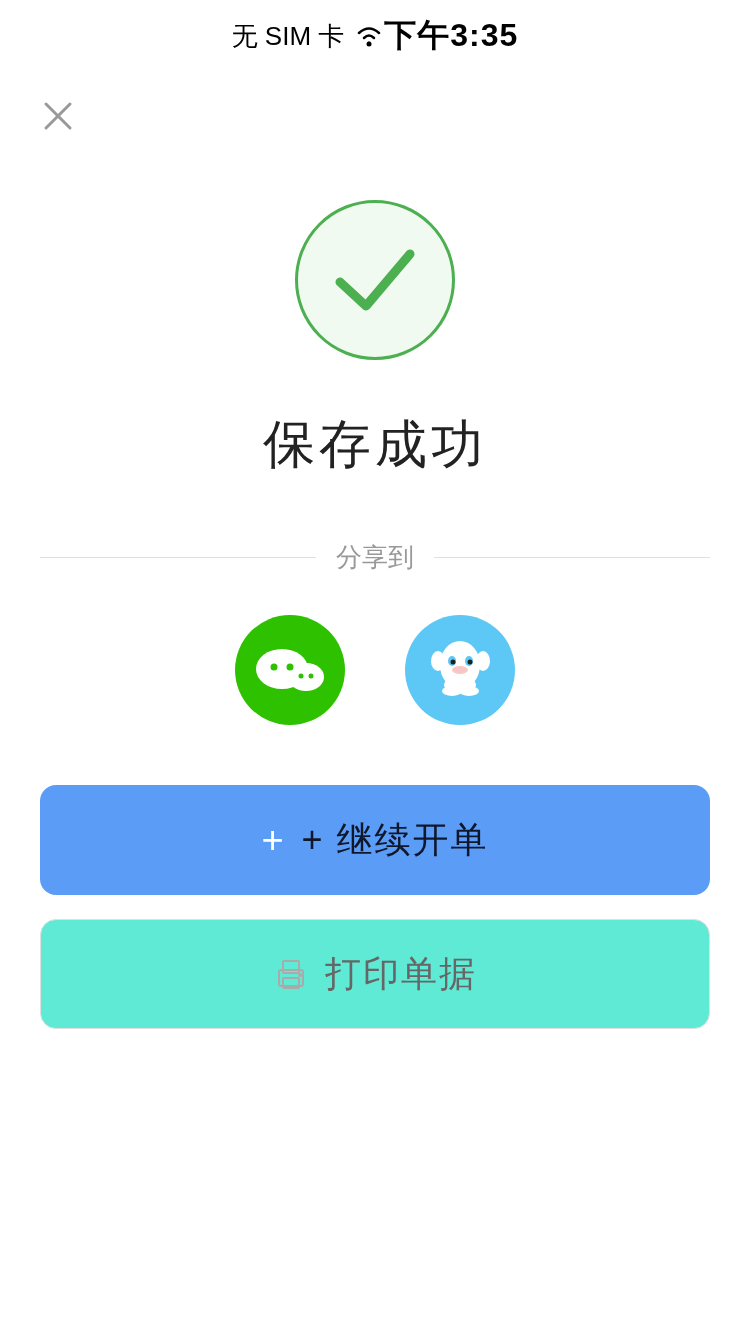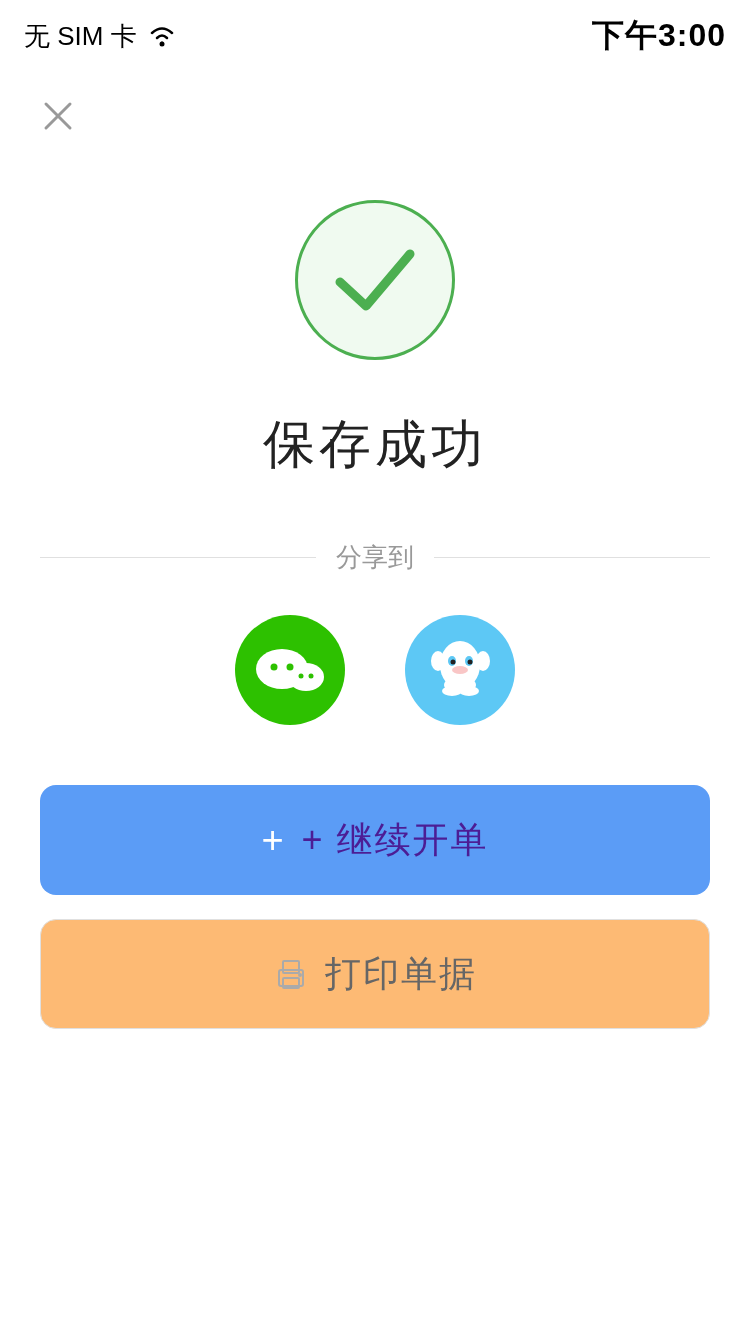--- a/index.html
+++ b/index.html
@@ -12,21 +12,21 @@
       overflow-x: hidden;
     }
 
     
     .status-bar {
       width: 100%;
       height: 72px;
       background: #fff;
       display: flex;
       align-items: center;
-      justify-content: space-between;
+      justify-content: center;
       padding: 0 24px;
       font-size: 28px;
       font-weight: 500;
       color: #000;
     }
     .status-left {
       display: flex;
       align-items: center;
       gap: 10px;
       font-size: 26px;
@@ -168,21 +168,21 @@
       font-size: 36px;
       color: #fff;
       font-weight: 400;
       letter-spacing: 2px;
     }
 
     .btn-secondary {
       width: 100%;
       height: 110px;
       border-radius: 16px;
-      background: #fdba74;
+      background: #5eead4;
       border: 1px solid #e0e0e0;
       display: flex;
       align-items: center;
       justify-content: center;
       gap: 16px;
       cursor: pointer;
       font-size: 36px;
       color: #666;
       font-weight: 400;
       letter-spacing: 2px;
@@ -194,21 +194,21 @@
 <div class="status-bar">
   <div class="status-left">
     <span>无 SIM 卡</span>
     <svg width="30" height="22" viewBox="0 0 30 22">
       <path d="M15 18 Q15 18 15 18" stroke="#000" stroke-width="3" fill="none" stroke-linecap="round"></path>
       <path d="M10 13 Q15 8 20 13" stroke="#000" stroke-width="2.5" fill="none" stroke-linecap="round"></path>
       <path d="M5 8 Q15 -1 25 8" stroke="#000" stroke-width="2.5" fill="none" stroke-linecap="round"></path>
       <circle cx="15" cy="19" r="2.5" fill="#000"></circle>
     </svg>
   </div>
-  <div class="status-center">下午3:00</div>
+  <div class="status-center">下午3:35</div>
 </div>
 
 <div class="nav-bar">
   <div class="close-btn">
     <svg width="34" height="34" viewBox="0 0 34 34">
       <line x1="5" y1="5" x2="29" y2="29" stroke="#999" stroke-width="3" stroke-linecap="round"></line>
       <line x1="29" y1="5" x2="5" y2="29" stroke="#999" stroke-width="3" stroke-linecap="round"></line>
     </svg>
   </div>
 </div>
@@ -268,21 +268,21 @@
           <ellipse cx="32" cy="50" rx="16" ry="8" fill="white"></ellipse>
         </svg>
       </div>
     </div>
   </div>
 
   <div class="action-buttons">
 
     <button class="btn-primary">
       <span style="font-size:38px;color:#fff;font-weight:300;">+</span>
-      <span style="font-size:36px;color:#4c1d95;letter-spacing:2px;">+ 继续开单</span>
+      <span style="font-size:36px;color:#0f172a;letter-spacing:2px;">+ 继续开单</span>
     </button>
 
     <button class="btn-secondary">
       <svg width="36" height="36" viewBox="0 0 36 36">
         <rect x="6" y="14" width="24" height="16" rx="2" fill="none" stroke="#aaa" stroke-width="2"></rect>
         <rect x="10" y="5" width="16" height="12" rx="1" fill="none" stroke="#aaa" stroke-width="2"></rect>
         <rect x="10" y="22" width="16" height="10" rx="1" fill="none" stroke="#aaa" stroke-width="2"></rect>
         <circle cx="27" cy="19" r="2" fill="#aaa"></circle>
       </svg>
       <span>打印单据</span>

